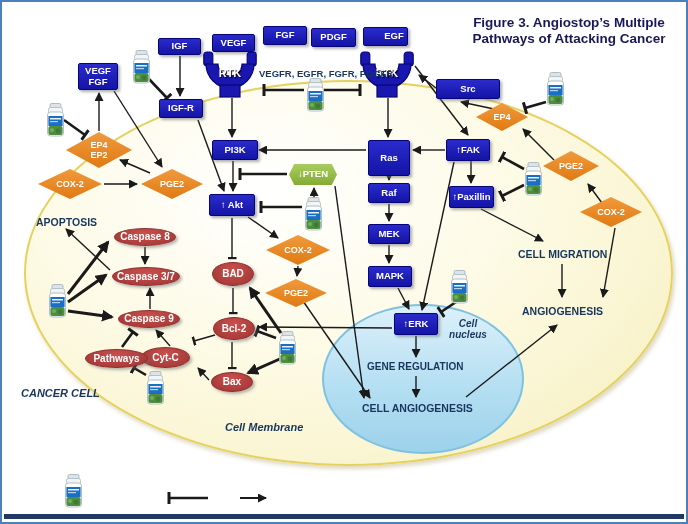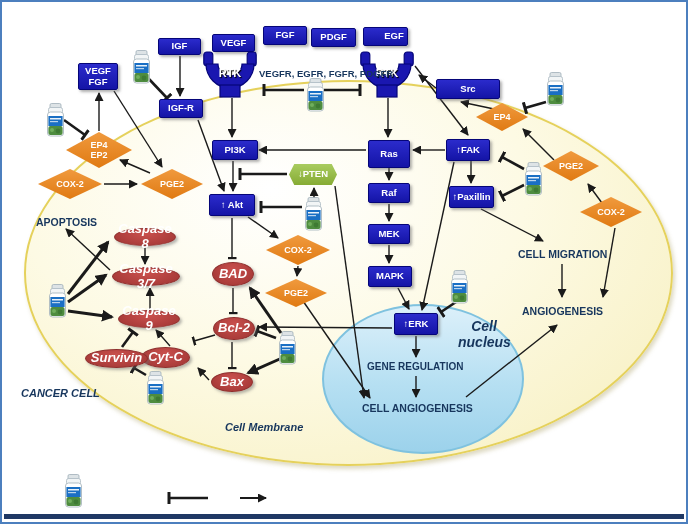--- a/index.html
+++ b/index.html
@@ -16,22 +16,22 @@
   .lnM{stroke-width:2.6;}
   .lnT{stroke-width:3;}
   .node{position:absolute;display:flex;align-items:center;justify-content:center;text-align:center;
         color:#fff;font-weight:bold;white-space:pre-line;line-height:1.15;box-sizing:border-box;}
   .bbox{background:linear-gradient(180deg,#2B2BCC 0%,#1414A6 100%);border:1.5px solid #050578;
         border-radius:2px;font-size:9.5px;box-shadow:2px 2px 3px rgba(110,110,110,.55);}
   .diamond{clip-path:polygon(50% 0,100% 50%,50% 100%,0 50%);
         background:linear-gradient(180deg,#F09A3E 0%,#E07A12 100%);font-size:9px;
         filter:drop-shadow(2px 2px 2px rgba(120,120,120,.5));}
   .rell{background:radial-gradient(ellipse at 50% 30%,#C9504D 0%,#A93B39 75%);
-        border:1.5px solid #8E2F2E;border-radius:50%;font-size:13px;
-        box-shadow:2px 2px 3px rgba(110,110,110,.5);font-style:italic;}
+        border:1.5px solid #8E2F2E;border-radius:50%;font-size:10px;
+        box-shadow:2px 2px 3px rgba(110,110,110,.5);}
   .hex{clip-path:polygon(11% 0,89% 0,100% 50%,89% 100%,11% 100%,0 50%);
         background:linear-gradient(180deg,#A9CC60 0%,#86AB34 100%);font-size:9.5px;
         filter:drop-shadow(2px 2px 2px rgba(120,120,120,.5));}
   .rtk{position:absolute;}
   .rtk .lbl{position:absolute;left:0;top:21px;width:100%;text-align:center;color:#fff;
         font-weight:bold;font-size:11px;text-shadow:1px 1px 1px #000;}
   .rlabel{position:absolute;color:#17365D;font-weight:bold;white-space:pre-line;}
   .it{font-style:italic;}
   #title{position:absolute;left:452px;top:13px;width:230px;text-align:center;color:#181858;
         font-weight:bold;font-size:13.5px;line-height:1.2;}
@@ -125,33 +125,37 @@
 
     <line class="ln" x1="230" y1="216" x2="230" y2="256" marker-end="url(#tbS)"></line>
     <line class="ln" x1="231" y1="286" x2="231" y2="311" marker-end="url(#tbS)"></line>
     <line class="ln" x1="230" y1="340" x2="230" y2="366" marker-end="url(#tbS)"></line>
     <line class="ln" x1="213" y1="333" x2="192" y2="339" marker-end="url(#tbS)"></line>
 
     <line class="ln lnM" x1="206" y1="496" x2="167" y2="496" marker-end="url(#tb)"></line>
     <line class="ln" x1="238" y1="496" x2="264" y2="496" marker-end="url(#ah)" style="stroke-width:2"></line>
   </svg>
 
+  <div id="title">
+    <div>Figure 3.  Angiostop’s Multiple</div>
+    <div>Pathways of Attacking Cancer</div>
+  </div>
 
   <div id="nodes">
       <div class="node bbox" style="left: 76px; top: 61px; width: 40px; height: 27px;">VEGF
 FGF</div>
       <div class="node bbox" style="left: 156px; top: 36px; width: 43px; height: 17px;">IGF</div>
       <div class="node bbox" style="left: 210px; top: 32px; width: 43px; height: 18px;">VEGF</div>
       <div class="node bbox" style="left: 261px; top: 24px; width: 44px; height: 19px;">FGF</div>
       <div class="node bbox" style="left: 309px; top: 26px; width: 45px; height: 19px;">PDGF</div>
       <div class="node bbox" style="left: 361px; top: 25px; width: 45px; height: 19px; padding-left: 17px;">EGF</div>
       <div class="node bbox" style="left: 157px; top: 97px; width: 44px; height: 19px;">IGF-R</div>
       <div class="node bbox" style="left: 210px; top: 138px; width: 46px; height: 20px;">PI3K</div>
       <div class="node bbox" style="left: 207px; top: 192px; width: 46px; height: 22px;">↑ Akt</div>
-      <div class="node bbox" style="left: 366px; top: 138px; width: 42px; height: 28px;">Ras</div>
+      <div class="node bbox" style="left: 366px; top: 138px; width: 42px; height: 36px;">Ras</div>
       <div class="node bbox" style="left: 366px; top: 181px; width: 42px; height: 20px;">Raf</div>
       <div class="node bbox" style="left: 366px; top: 222px; width: 42px; height: 20px;">MEK</div>
       <div class="node bbox" style="left: 366px; top: 264px; width: 44px; height: 21px;">MAPK</div>
       <div class="node bbox" style="left: 444px; top: 137px; width: 44px; height: 22px;">↑FAK</div>
       <div class="node bbox" style="left: 447px; top: 184px; width: 45px; height: 22px;">↑Paxillin</div>
       <div class="node bbox" style="left: 434px; top: 77px; width: 64px; height: 20px;">Src</div>
       <div class="node bbox" style="left: 392px; top: 311px; width: 44px; height: 22px;">↑ERK</div>
       <div class="node diamond" style="left: 64px; top: 130px; width: 66px; height: 36px;">EP4
 EP2</div>
       <div class="node diamond" style="left: 36px; top: 167px; width: 64px; height: 30px;">COX-2</div>
@@ -160,21 +164,21 @@
       <div class="node diamond" style="left: 541px; top: 149px; width: 56px; height: 30px;">PGE2</div>
       <div class="node diamond" style="left: 578px; top: 195px; width: 62px; height: 30px;">COX-2</div>
       <div class="node diamond" style="left: 264px; top: 233px; width: 64px; height: 30px;">COX-2</div>
       <div class="node diamond" style="left: 263px; top: 277px; width: 62px; height: 28px;">PGE2</div>
       <div class="node rell" style="left: 112px; top: 226px; width: 62px; height: 18px;">Caspase 8</div>
       <div class="node rell" style="left: 110px; top: 265px; width: 68px; height: 19px;">Caspase 3/7</div>
       <div class="node rell" style="left: 116px; top: 308px; width: 62px; height: 18px;">Caspase 9</div>
       <div class="node rell" style="left: 210px; top: 260px; width: 42px; height: 24px;">BAD</div>
       <div class="node rell" style="left: 211px; top: 315px; width: 42px; height: 23px;">Bcl-2</div>
       <div class="node rell" style="left: 139px; top: 345px; width: 49px; height: 21px;">Cyt-C</div>
-      <div class="node rell" style="left: 83px; top: 347px; width: 63px; height: 19px;">Survivin</div>
+      <div class="node rell" style="left: 83px; top: 347px; width: 63px; height: 19px;">Pathways</div>
       <div class="node rell" style="left: 209px; top: 370px; width: 42px; height: 20px;">Bax</div>
       <div class="node hex" style="left: 287px; top: 162px; width: 48px; height: 21px;">↓PTEN</div>
       <div class="rtk" style="left: 201px; top: 44px; width: 54px; height: 52px;"><svg width="54" height="52" viewBox="0 0 54 52">
       <g fill="#1A17B0" stroke="#050578" stroke-width="1.2">
         <rect x="0.8" y="6" width="9" height="14" rx="3"></rect>
         <rect x="44.2" y="6" width="9" height="14" rx="3"></rect>
         <path d="M3,18 A24,24 0 0 0 51,18 L39,18 A12,12 0 0 1 15,18 Z"></path>
         <rect x="17" y="39" width="20" height="12"></rect>
       </g>
     </svg><span class="lbl">RTK</span></div>
@@ -185,21 +189,21 @@
         <path d="M3,18 A24,24 0 0 0 51,18 L39,18 A12,12 0 0 1 15,18 Z"></path>
         <rect x="17" y="39" width="20" height="12"></rect>
       </g>
     </svg><span class="lbl">RTK</span></div>
     </div>
   <div id="labels">
       <div class="rlabel" style="left: 257px; top: 66px; font-size: 9.5px;">VEGFR, EGFR, FGFR, PDGFR</div>
       <div class="rlabel" style="left: 34px; top: 214px; font-size: 10.5px;">APOPTOSIS</div>
       <div class="rlabel it" style="left: 19px; top: 385px; font-size: 11px;">CANCER CELL</div>
       <div class="rlabel it" style="left: 223px; top: 419px; font-size: 11px;">Cell Membrane</div>
-      <div class="rlabel it" style="left: 440px; top: 316px; font-size: 14px; text-align: center; width: 52px; margin-left: 16px;">Cell
+      <div class="rlabel it" style="left: 440px; top: 316px; font-size: 10px; text-align: center; width: 52px;">Cell
 nucleus</div>
       <div class="rlabel" style="left: 365px; top: 359px; font-size: 10px;">GENE REGULATION</div>
       <div class="rlabel" style="left: 360px; top: 400px; font-size: 10.5px;">CELL ANGIOGENESIS</div>
       <div class="rlabel" style="left: 516px; top: 246px; font-size: 10.5px;">CELL MIGRATION</div>
       <div class="rlabel" style="left: 520px; top: 303px; font-size: 10.5px;">ANGIOGENESIS</div>
     </div>
   <div id="pills">
       <div class="pill" style="left: 130px; top: 48px;"><svg width="19" height="34" viewBox="0 0 19 34">
     <rect x="4" y="0.5" width="11" height="5" rx="1.5" fill="#DDE3E6" stroke="#9FAFB8" stroke-width="0.8"></rect>
     <rect x="2.5" y="4.5" width="14" height="6" rx="2" fill="#F2F5F6" stroke="#AAB8C0" stroke-width="0.8"></rect>

